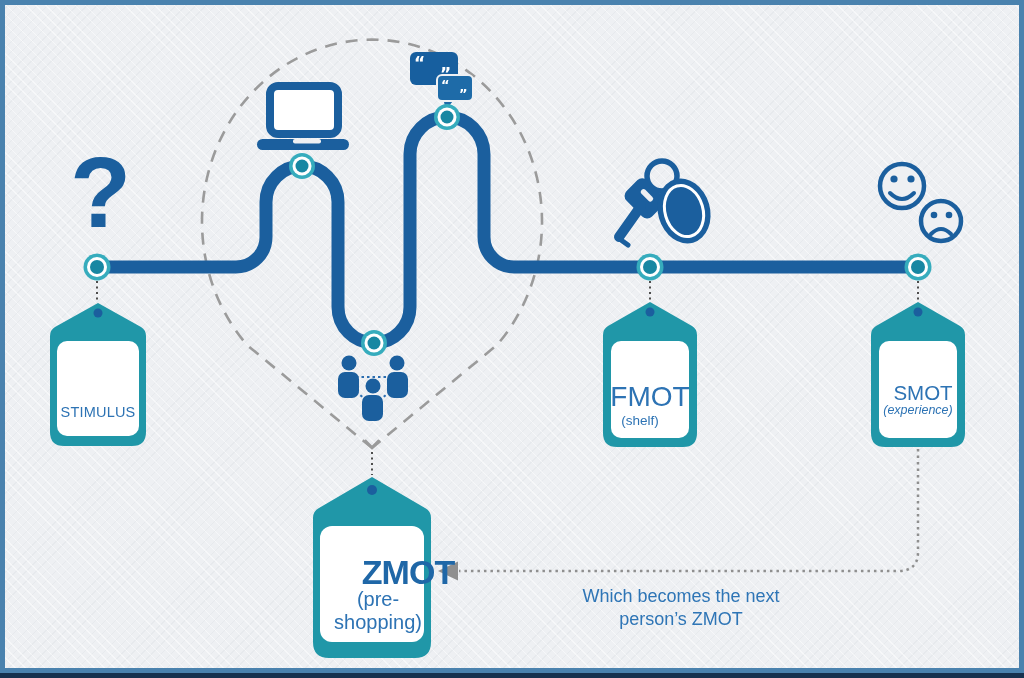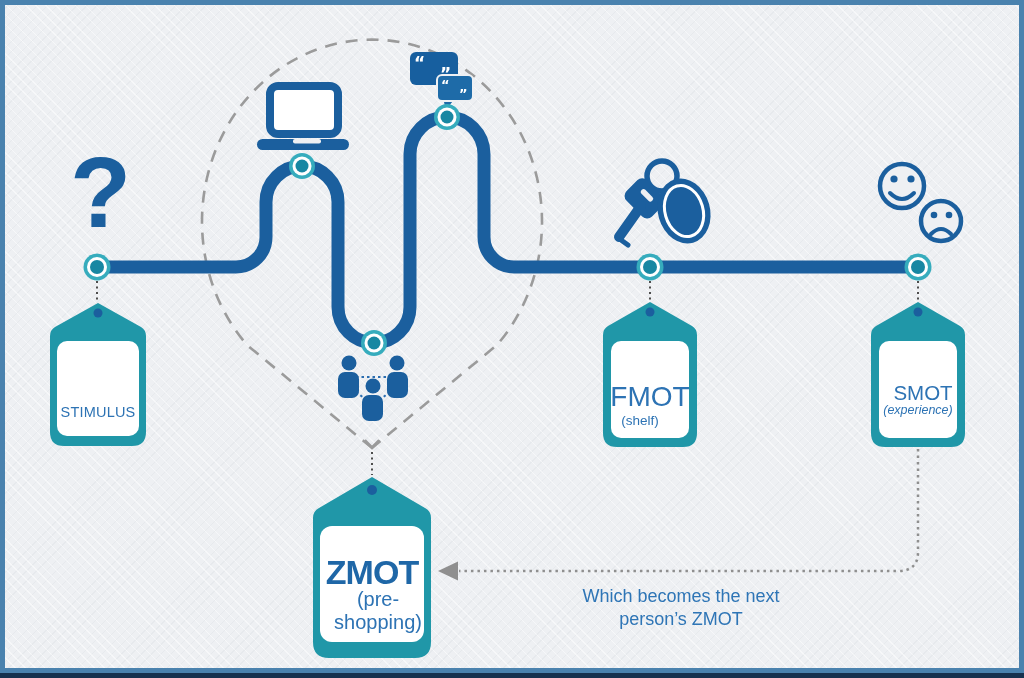--- a/index.html
+++ b/index.html
@@ -14,21 +14,21 @@
   .t{position:absolute;color:#2d73b4;text-align:center;line-height:1.15;}
   .qmark{left:58px;top:142px;width:85px;font-size:100px;font-weight:bold;color:#1b5f9e;line-height:1;}
   .quote{color:#ffffff;font-family:"DejaVu Sans",sans-serif;font-weight:bold;line-height:1;}
   .q-big{font-size:17px;}
   .q-small{font-size:13px;}
   .lbl-stimulus{left:50px;top:404px;width:96px;font-size:14.5px;letter-spacing:.2px;}
   .lbl-fmot{left:603px;top:381px;width:94px;font-size:28px;}
   .sub-fmot{left:603px;top:403px;width:74px;font-size:13.5px;margin-top:10px;}
   .lbl-smot{left:871px;top:381px;width:104px;font-size:20.5px;}
   .sub-smot{left:871px;top:403px;width:94px;font-size:12.5px;font-style:italic;}
-  .lbl-zmot{left:313px;top:553px;width:118px;font-size:34px;font-weight:bold;letter-spacing:-1px;color:#1f67a7;}
+  .lbl-zmot{left:313px;top:553px;width:118px;font-size:34px;font-weight:bold;letter-spacing:-1px;color:#1f67a7;padding-left:36px;}
   .sub-zmot{left:313px;top:588px;width:130px;font-size:20px;}
   .annotation{left:551px;top:585px;width:260px;font-size:18px;color:#2e75b6;line-height:1.3;}
 </style>
 </head>
 <body>
 
 <div class="page">
   <div class="frame">
 
     <svg class="layer" width="1024" height="673" viewBox="0 0 1024 673">

